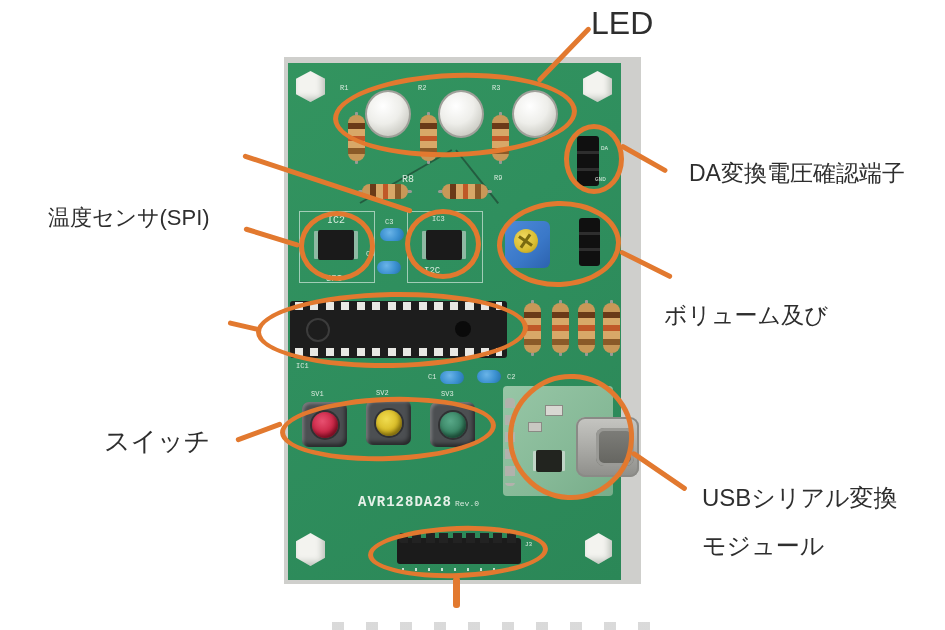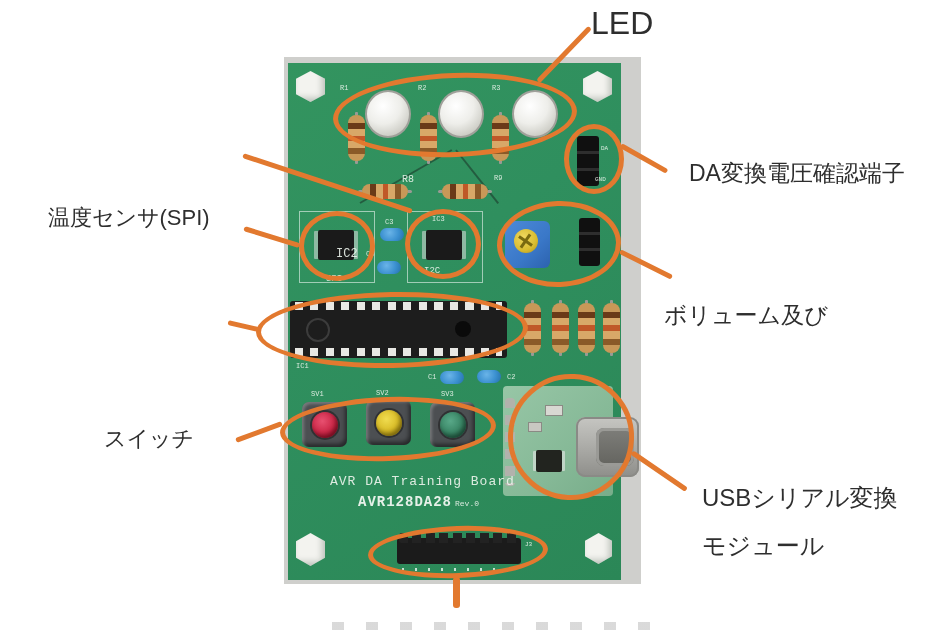--- a/index.html
+++ b/index.html
@@ -132,35 +132,34 @@
   <div class="abs" style="left:402px;top:568px;width:116px;height:3px;z-index:2;
               background:repeating-linear-gradient(90deg,rgba(255,255,255,.75) 0 2px,transparent 2px 13px);"></div>
 
   <span class="silk" style="left:340px;top:84px;font-size:7px;">R1</span>
   <span class="silk" style="left:418px;top:84px;font-size:7px;">R2</span>
   <span class="silk" style="left:492px;top:84px;font-size:7px;">R3</span>
   <span class="silk" style="left:601px;top:145px;font-size:6px;">DA</span>
   <span class="silk" style="left:595px;top:176px;font-size:6px;">GND</span>
   <span class="silk" style="left:378px;top:174px;font-size:10px;margin-left:24px;">R8</span>
   <span class="silk" style="left:458px;top:174px;font-size:7px;padding-left:36px;">R9</span>
-  <span class="silk" style="left:336px;top:215px;font-size:12px;margin-top:32px;">IC2</span>
+  <span class="silk" style="left:327px;top:215px;font-size:10px;">IC2</span>
   <span class="silk" style="left:432px;top:215px;font-size:7px;">IC3</span>
   <span class="silk" style="left:385px;top:218px;font-size:7px;">C3</span>
   <span class="silk" style="left:366px;top:250px;font-size:7px;">C4</span>
   <span class="silk" style="left:326px;top:266px;font-size:9px;margin-top:8px;">SPI</span>
   <span class="silk" style="left:424px;top:266px;font-size:9px;">I2C</span>
   <span class="silk" style="left:296px;top:362px;font-size:7px;">IC1</span>
   <span class="silk" style="left:428px;top:373px;font-size:7px;">C1</span>
   <span class="silk" style="left:507px;top:373px;font-size:7px;">C2</span>
   <span class="silk" style="left:311px;top:390px;font-size:7px;">SV1</span>
   <span class="silk" style="left:376px;top:389px;font-size:7px;">SV2</span>
   <span class="silk" style="left:441px;top:390px;font-size:7px;">SV3</span>
   <span class="silk" style="left:525px;top:541px;font-size:6px;">J3</span>
 
-  <span class="silk" style="left:330px;top:474px;font-size:13px;letter-spacing:1px;color:rgba(235,243,235,.92);">AVR DA Training Board</span>
   <span class="silk" style="left:358px;top:494px;font-size:14px;font-weight:bold;letter-spacing:1px;color:rgba(240,246,240,.95);">AVR128DA28</span>
   <span class="silk" style="left:455px;top:499px;font-size:8px;color:rgba(235,243,235,.9);">Rev.0</span>
 
   <div class="ring" style="left:333px;top:73px;width:244px;height:84px;transform:rotate(-2deg);"></div>
   <div class="ring" style="left:564px;top:124px;width:60px;height:70px;"></div>
   <div class="ring" style="left:299px;top:211px;width:76px;height:70px;"></div>
   <div class="ring" style="left:405px;top:209px;width:76px;height:70px;"></div>
   <div class="ring" style="left:497px;top:201px;width:124px;height:86px;transform:rotate(-2deg);"></div>
   <div class="ring" style="left:256px;top:292px;width:272px;height:76px;transform:rotate(-1deg);"></div>
   <div class="ring" style="left:280px;top:397px;width:216px;height:64px;transform:rotate(-2deg);"></div>
@@ -172,21 +171,21 @@
   <div class="line" style="left:244px;top:226px;width:58px;transform:rotate(17.2deg);"></div>
   <div class="line" style="left:228px;top:320px;width:32px;transform:rotate(13deg);"></div>
   <div class="line" style="left:236px;top:438px;width:49px;transform:rotate(-20.3deg);"></div>
   <div class="line" style="left:621px;top:143px;width:53px;transform:rotate(29.5deg);"></div>
   <div class="line" style="left:620px;top:249px;width:58px;transform:rotate(26.6deg);"></div>
   <div class="line" style="left:632px;top:450px;width:66px;transform:rotate(34.4deg);"></div>
   <div class="line" style="left:453px;top:577px;width:7px;height:31px;"></div>
 
   <span class="label" style="left:591px;top:6px;font-size:32px;z-index:6;">LED</span>
   <span class="label" style="left:48px;top:206px;font-size:22px;z-index:6;">温度センサ(SPI)</span>
-  <span class="label" style="left:104px;top:427px;font-size:22px;z-index:6;">スイッチ</span>
+  <span class="label" style="left:104px;top:427px;font-size:26px;z-index:6;">スイッチ</span>
   <span class="label" style="left:689px;top:161px;font-size:23px;z-index:6;">DA変換電圧確認端子</span>
   <span class="label" style="left:664px;top:303px;font-size:23px;z-index:6;">ボリューム及び</span>
   <span class="label" style="left:702px;top:485px;font-size:24px;z-index:6;">USBシリアル変換</span>
   <span class="label" style="left:702px;top:533px;font-size:24px;z-index:6;">モジュール</span>
 
   <div class="abs" style="left:332px;top:622px;width:320px;height:8px;opacity:.45;
               background:repeating-linear-gradient(90deg,rgba(90,90,90,.5) 0 12px,transparent 12px 34px);"></div>
 </div>
 
 </body></html>

